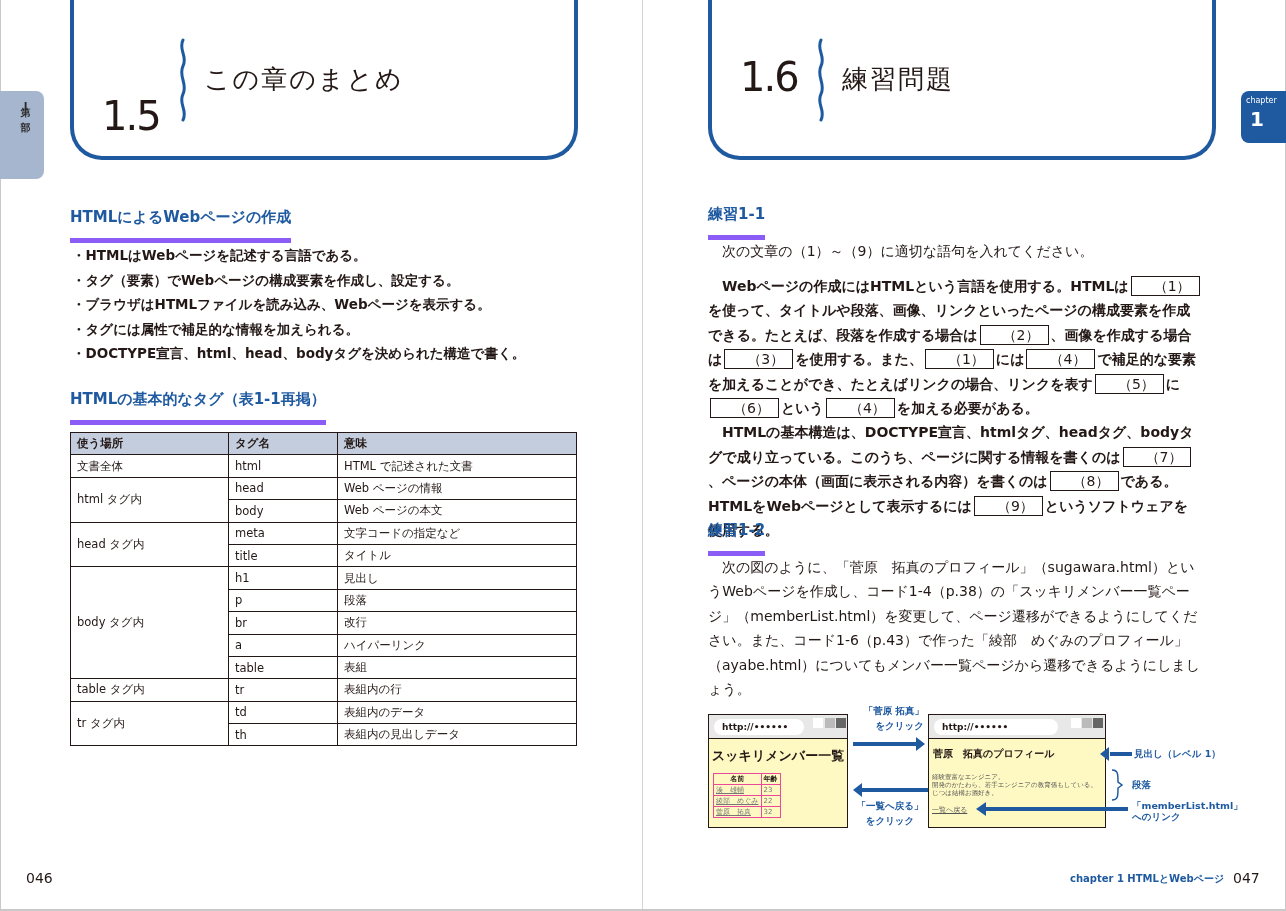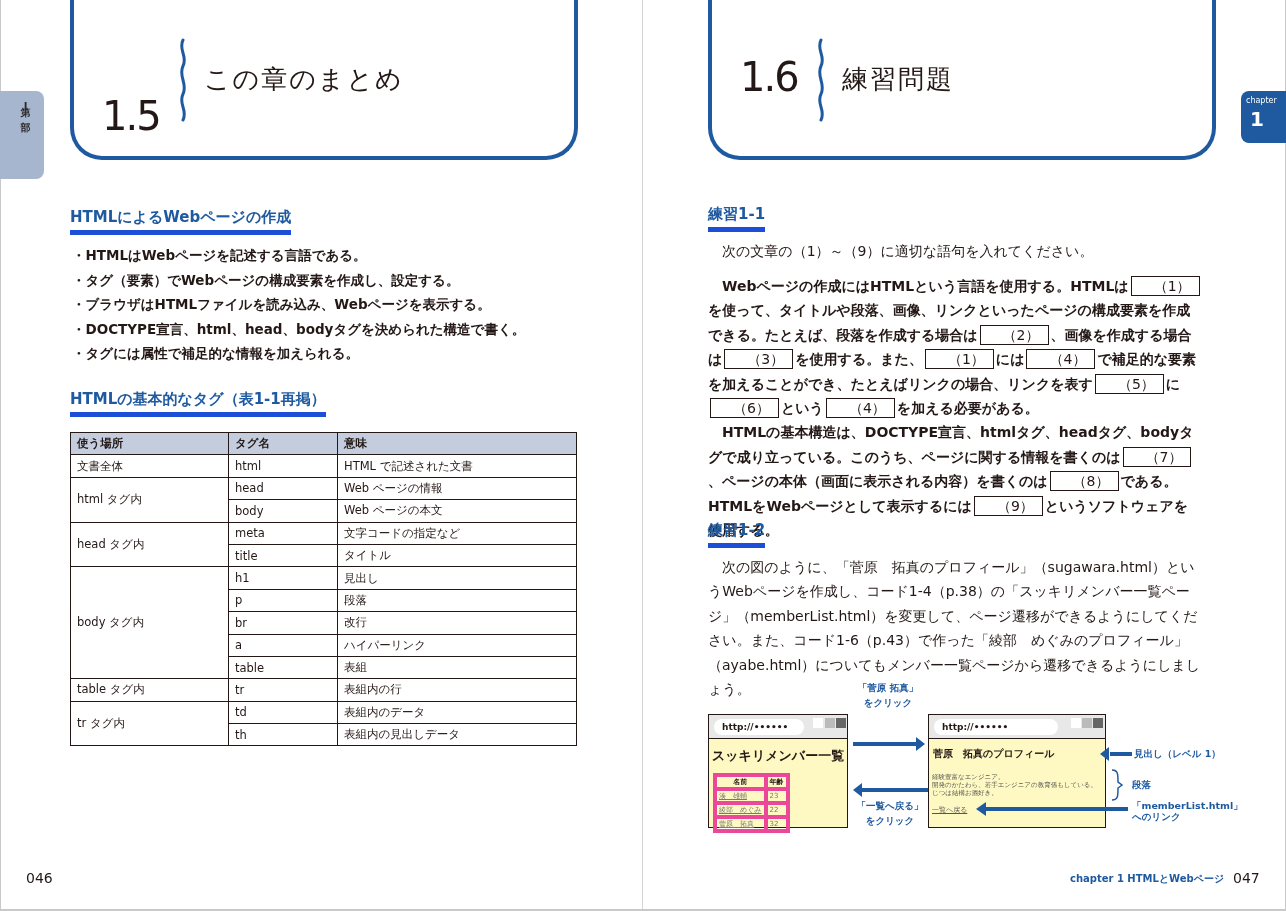--- a/index.html
+++ b/index.html
@@ -17,21 +17,21 @@
   .title-text { position: absolute; top: 82px; font-size: 26px; letter-spacing: 2px; color: #231815; text-align: right; }
 
   
   .part-tab { position: absolute; left: 0; top: 91px; width: 44px; height: 88px; background: #a7b6cf; border-radius: 0 8px 8px 0; }
   .part-tab span { position: absolute; left: 18px; top: 8px; writing-mode: vertical-rl; font-size: 10px; font-weight: 700; color: #2b2b2b; letter-spacing: 2px; }
   .chapter-tab { position: absolute; left: 1241px; top: 91px; width: 45px; height: 52px; background: #1f5aa0; border-radius: 8px 0 0 8px; color: #fff; }
   .chapter-tab .lbl { position: absolute; left: 5px; top: 5px; font-size: 8px; }
   .chapter-tab .num { position: absolute; left: 9px; top: 16px; font-size: 20px; font-weight: 700; }
 
   
-  .sub-heading { position: absolute; font-size: 15px; font-weight: 700; color: #1f5aa0; padding-bottom: 3px; border-bottom: 5px solid #1d4ed8; white-space: nowrap; }
+  .sub-heading { position: absolute; font-size: 15px; font-weight: 700; color: #1f5aa0; padding-bottom: 11px; border-bottom: 5px solid #8b5cf6; white-space: nowrap; }
 
   .bullets { position: absolute; left: 72px; top: 243px; font-size: 13.5px; font-weight: 700; line-height: 24.5px; }
   .bullets li { list-style: none; white-space: nowrap; }
   .bullets li::before { content: "・"; }
 
   
   table.tags { position: absolute; left: 70px; top: 432px; width: 507px; border-collapse: collapse; font-size: 11.5px; }
   table.tags th, table.tags td { border: 1px solid #231815; text-align: left; padding: 0 6px; height: 22.4px; font-weight: 400; }
   table.tags th { background: #c3cddd; font-weight: 700; }
   table.tags col.c1 { width: 158px; } table.tags col.c2 { width: 109px; }
@@ -42,21 +42,21 @@
   .blank { display: inline-block; border: 1px solid #231815; padding: 0 8px; min-width: 56px; text-align: center; line-height: 18px; font-weight: 400; margin: 0 2px; }
 
   
   .browser { position: absolute; border: 1.5px solid #231815; background: #fef9c3; }
   .browser .bar { height: 24px; background: #e8e8e8; border-bottom: 1.5px solid #231815; position: relative; }
   .browser .url { position: absolute; left: 5px; top: 4px; width: 90px; height: 16px; background: #fff; border-radius: 8px; font-size: 9px; font-weight: 700; padding-left: 8px; line-height: 16px; }
   .browser .sq { position: absolute; top: 3px; width: 10px; height: 10px; }
   .diagram-label { position: absolute; font-size: 9.5px; font-weight: 700; color: #1f5aa0; text-align: center; line-height: 15px; white-space: nowrap; }
   .arrow { position: absolute; height: 4px; background: #1f5aa0; }
   .mini-table { position: absolute; left: 4px; top: 58px; border-collapse: collapse; font-size: 7px; }
-  .mini-table td, .mini-table th { border: 4px solid #ec4899; padding: 0 2px; height: 10px; color: #777; }
+  .mini-table td, .mini-table th { border: 1px solid #ec4899; padding: 0 2px; height: 10px; color: #777; }
   .mini-table th { color: #231815; }
 
   .folio { position: absolute; top: 870px; font-size: 14px; color: #231815; }
   .running { position: absolute; top: 872px; left: 1070px; font-size: 10px; color: #1f5aa0; font-weight: 700; }
 </style>
 </head>
 <body>
 
 <div class="spread"></div>
 <div class="gutter"></div>
@@ -71,22 +71,22 @@
       <path d="M7 2 C2 12 12 18 7 28 C2 38 12 46 7 56 C2 66 12 72 7 82" stroke="#1f5aa0" stroke-width="3" fill="none" stroke-linecap="round"></path>
     </svg>
   <div class="title-text" style="left:130px;">この章のまとめ</div>
 </div>
 
 <div class="sub-heading" style="left:70px;top:208px;">HTMLによるWebページの作成</div>
 <ul class="bullets">
   <li>HTMLはWebページを記述する言語である。</li>
   <li>タグ（要素）でWebページの構成要素を作成し、設定する。</li>
   <li>ブラウザはHTMLファイルを読み込み、Webページを表示する。</li>
+  <li>タグには属性で補足的な情報を加えられる。</li>
   <li>DOCTYPE宣言、html、head、bodyタグを決められた構造で書く。</li>
-  <li>タグには属性で補足的な情報を加えられる。</li>
 </ul>
 
 <div class="sub-heading" style="left:70px;top:390px;">HTMLの基本的なタグ（表1-1再掲）</div>
 
 <table class="tags">
   <colgroup>
       <col class="c1">
       <col class="c2">
       <col>
     </colgroup>
@@ -203,21 +203,21 @@
           <td>22</td>
         </tr>
     <tr>
           <td style="text-decoration:underline;">菅原　拓真</td>
           <td>32</td>
         </tr>
   </tbody>
     </table>
 </div>
 
-<div class="diagram-label" style="left:852px;top:680px;width:72px;">
+<div class="diagram-label" style="left:852px;top:703px;width:72px;text-align:right;">
     <div>「菅原 拓真」</div>
     <div>をクリック</div>
   </div>
 <div class="arrow" style="left:853px;top:742px;width:68px;"></div>
 <div style="position:absolute;left:916px;top:737px;width:0;height:0;border-left:9px solid #1f5aa0;border-top:7px solid transparent;border-bottom:7px solid transparent;"></div>
 <div class="arrow" style="left:862px;top:788px;width:66px;"></div>
 <div style="position:absolute;left:853px;top:783px;width:0;height:0;border-right:9px solid #1f5aa0;border-top:7px solid transparent;border-bottom:7px solid transparent;"></div>
 <div class="diagram-label" style="left:852px;top:798px;width:76px;">
     <div>「一覧へ戻る」</div>
     <div>をクリック</div>

